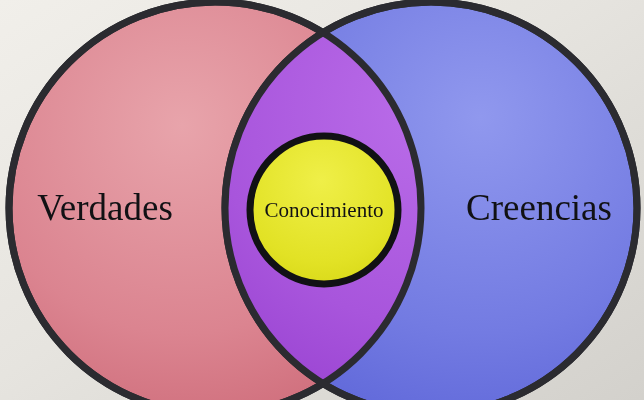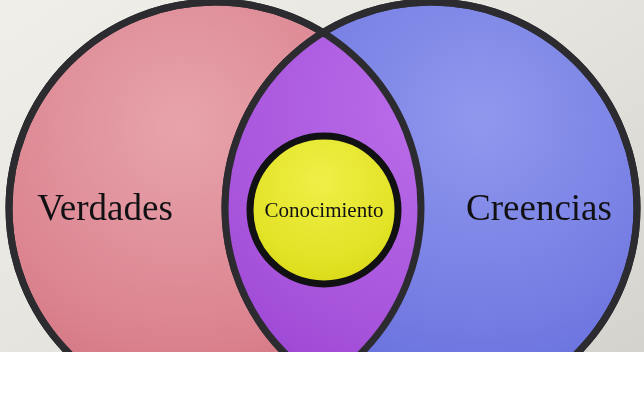--- a/index.html
+++ b/index.html
@@ -4,21 +4,21 @@
 <title>Venn</title>
 <style>
   html, body {
     margin: 0;
     padding: 0;
     background: #ffffff;
   }
   #stage {
     position: relative;
     width: 644px;
-    height: 352px;
+    height: 400px;
     overflow: hidden;
     font-family: "Liberation Serif", "DejaVu Serif", serif;
   }
   #venn-svg {
     position: absolute;
     left: 0;
     top: 0;
     width: 644px;
     height: 420px;
     display: block;

